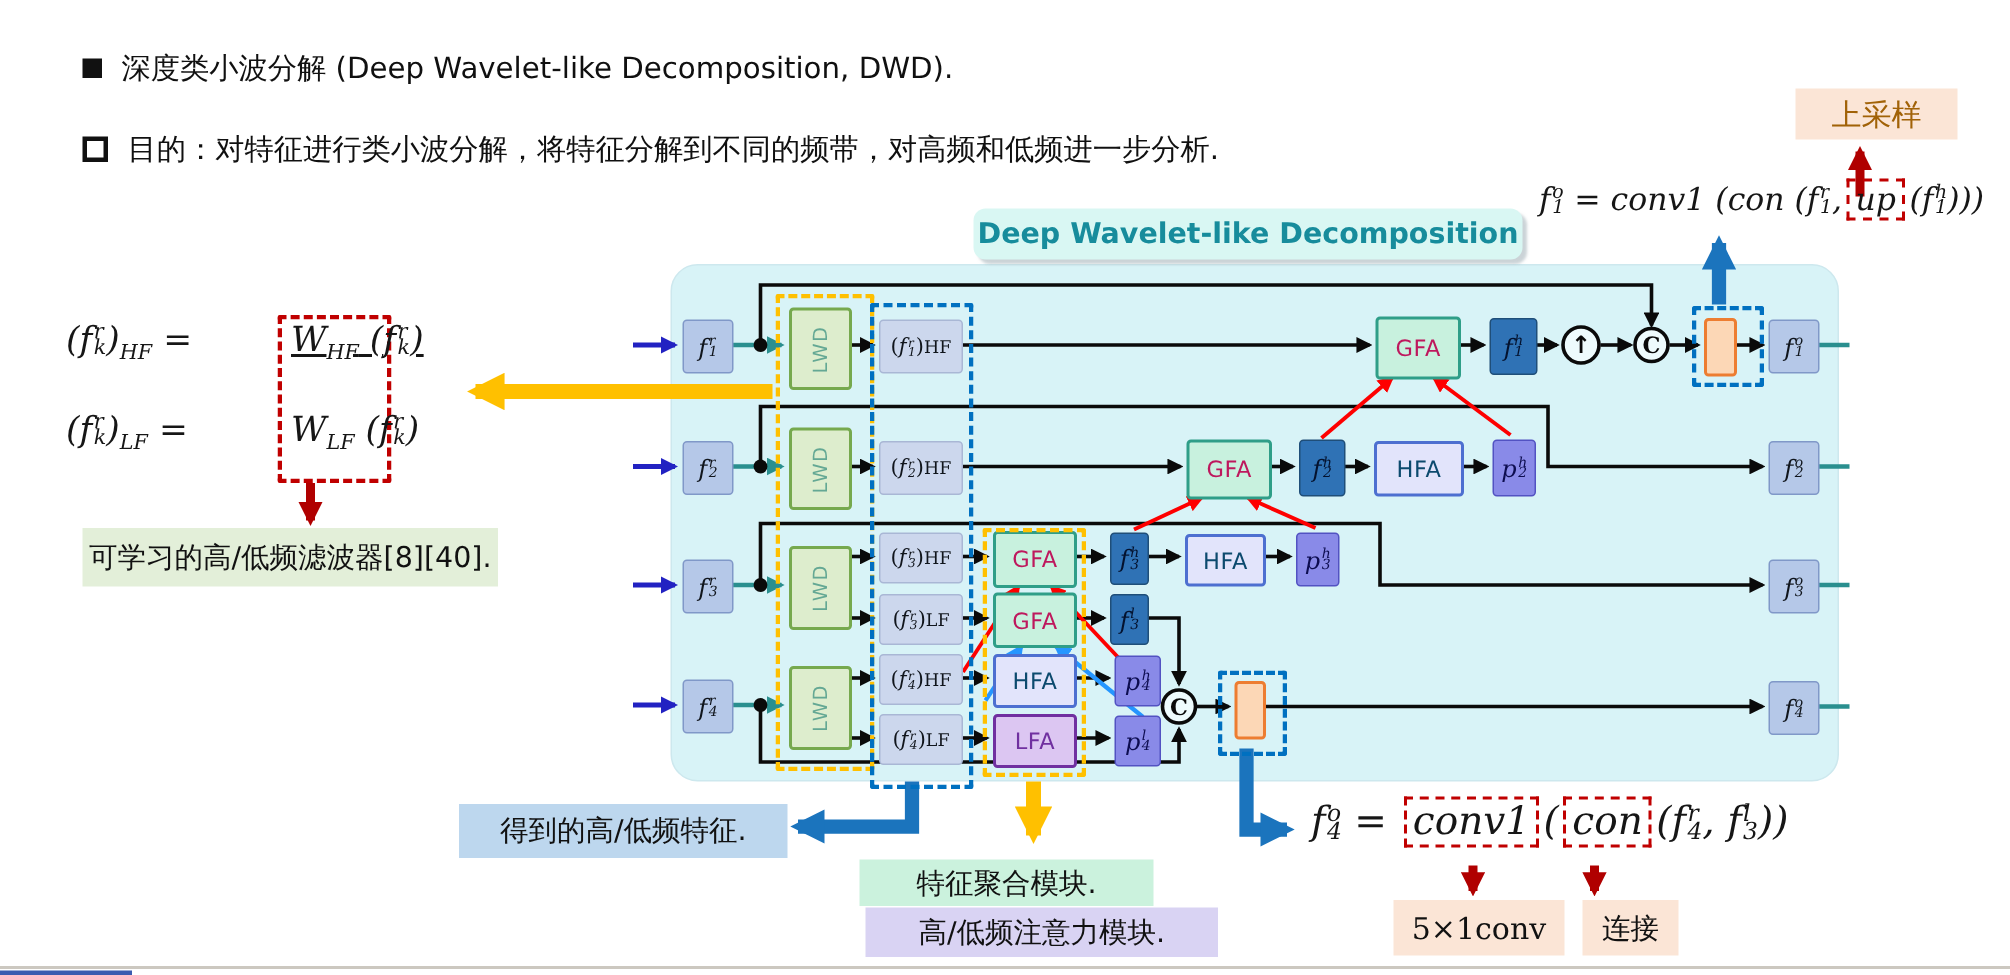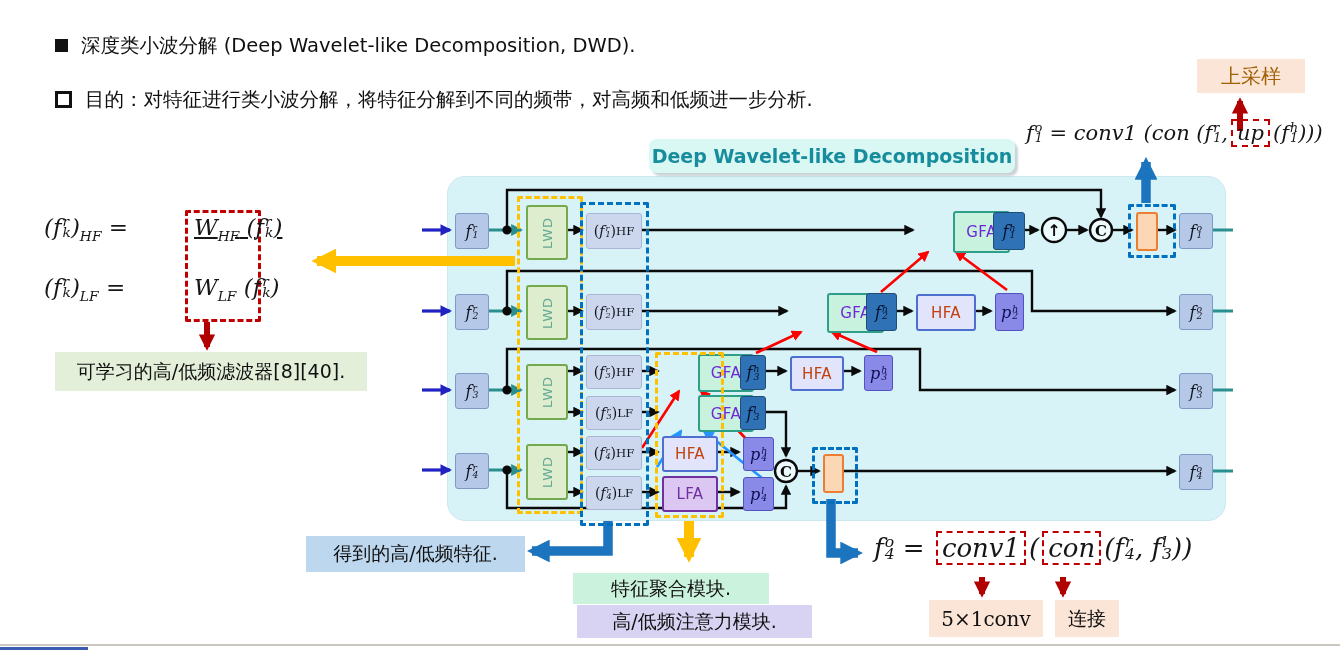--- a/index.html
+++ b/index.html
@@ -22,39 +22,39 @@
   #dwd-title{left:649px;top:139px;width:366px;height:34px;background:#d9f7f3;border-radius:8px;
              color:#178c9c;font-size:19px;font-weight:600;display:flex;align-items:center;justify-content:center;
              box-shadow:3px 3px 2px rgba(160,175,182,.55);}
   #wires{position:absolute;left:0;top:0;pointer-events:none;}
   .node{position:absolute;display:flex;align-items:center;justify-content:center;border-radius:3px;
         font-family:"DejaVu Serif","Liberation Serif",serif;font-size:16px;color:#10151c;}
   .node .stk{font-size:.58em;}
   .n-fr,.n-fo{background:#b5c8e8;border:1.4px solid #8098c8;}
   .n-fhf{background:#ccd7ed;border:1.4px solid #a9b7d5;font-size:14px;}
   .n-lwd{background:#ddedcd;border:2px solid #76a94e;}
-  .n-gfa{background:#c8f1de;border:2px solid #2f9e88;color:#6d28d9;margin-left:36px;}
+  .n-gfa{background:#c8f1de;border:2px solid #2f9e88;color:#be185d;}
   .n-fh{background:#2f72b5;border:1.6px solid #1f4e79;color:#04122e;}
-  .n-hfa{background:#e2e4fb;border:2px solid #4d6fd0;color:#c2410c;}
+  .n-hfa{background:#e2e4fb;border:2px solid #4d6fd0;color:#0c4a6e;}
   .n-p{background:#898ae8;border:1.6px solid #5252c2;color:#0d0d50;}
   .n-lfa{background:#dcc6f2;border:2px solid #7030a0;color:#7030a0;}
   .n-conv{background:#fcd7b6;border:2px solid #ed7d31;}
   .n-gfa,.n-hfa,.n-lfa,.n-lwd{font-family:"DejaVu Sans","Liberation Sans",sans-serif;font-size:15px;letter-spacing:.4px;}
   .vert{writing-mode:vertical-rl;transform:rotate(180deg);font-size:13px;font-weight:500;color:#64a894;letter-spacing:1px;}
   
   .dashbox{position:absolute;pointer-events:none;border-radius:2px;}
   #dash-w{left:185px;top:210px;width:70px;height:106px;border:3px dashed #c00000;}
   #dash-lwd{left:517px;top:196px;width:60px;height:312px;border:3px dashed #ffc000;}
   #dash-col{left:580px;top:202px;width:63px;height:318px;border:3px dashed #0070c0;}
   #dash-mod{left:655px;top:352px;width:63px;height:160px;border:3px dashed #ffc000;}
   #dash-c1{left:1128px;top:204px;width:42px;height:48px;border:3px dashed #0070c0;}
   #dash-c4{left:812px;top:447px;width:40px;height:51px;border:3px dashed #0070c0;}
   
   .lab{position:absolute;display:flex;align-items:center;justify-content:center;font-size:19px;color:#111;white-space:nowrap;}
-  #lab-filters{left:55px;top:352px;width:312px;height:39px;background:#e3efd9;}
+  #lab-filters{left:55px;top:352px;width:277px;height:39px;background:#e3efd9;}
   #lab-upsample{left:1197px;top:59px;width:108px;height:34px;background:#fbe5d6;color:#a16207;font-size:20px;}
   #lab-features{left:306px;top:536px;width:219px;height:36px;background:#bdd7ee;}
   #lab-agg{left:573px;top:573px;width:196px;height:31px;background:#cbf2dd;}
   #lab-att{left:577px;top:605px;width:235px;height:33px;background:#d9d3f3;}
   #lab-conv1x1{left:929px;top:600px;width:114px;height:37px;background:#fbe5d6;font-family:"DejaVu Serif","Liberation Serif",serif;font-size:20px;}
   #lab-concat{left:1055px;top:600px;width:64px;height:37px;background:#fbe5d6;}
   #footer-line{left:0;top:644px;width:1340px;height:2px;background:#ccc8c0;}
   #footer-blue{left:0;top:647px;width:88px;height:3px;background:#3b5bb0;}
 </style>
 </head>

